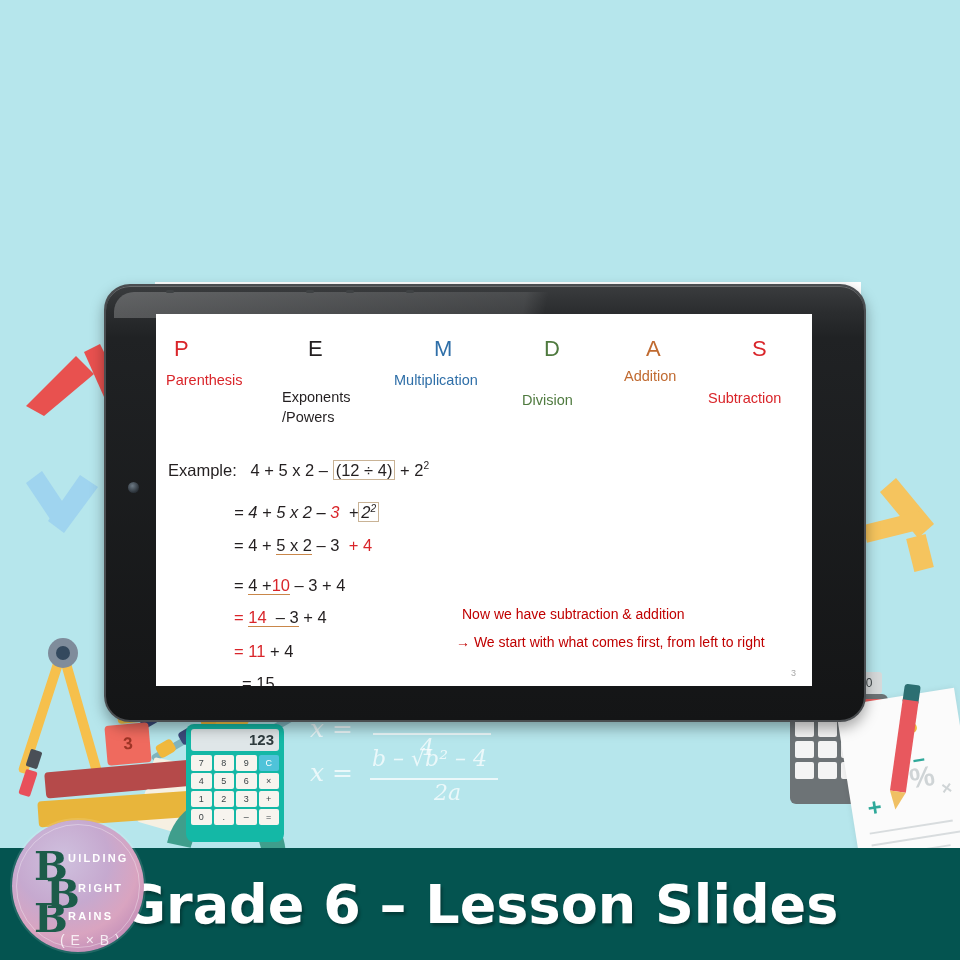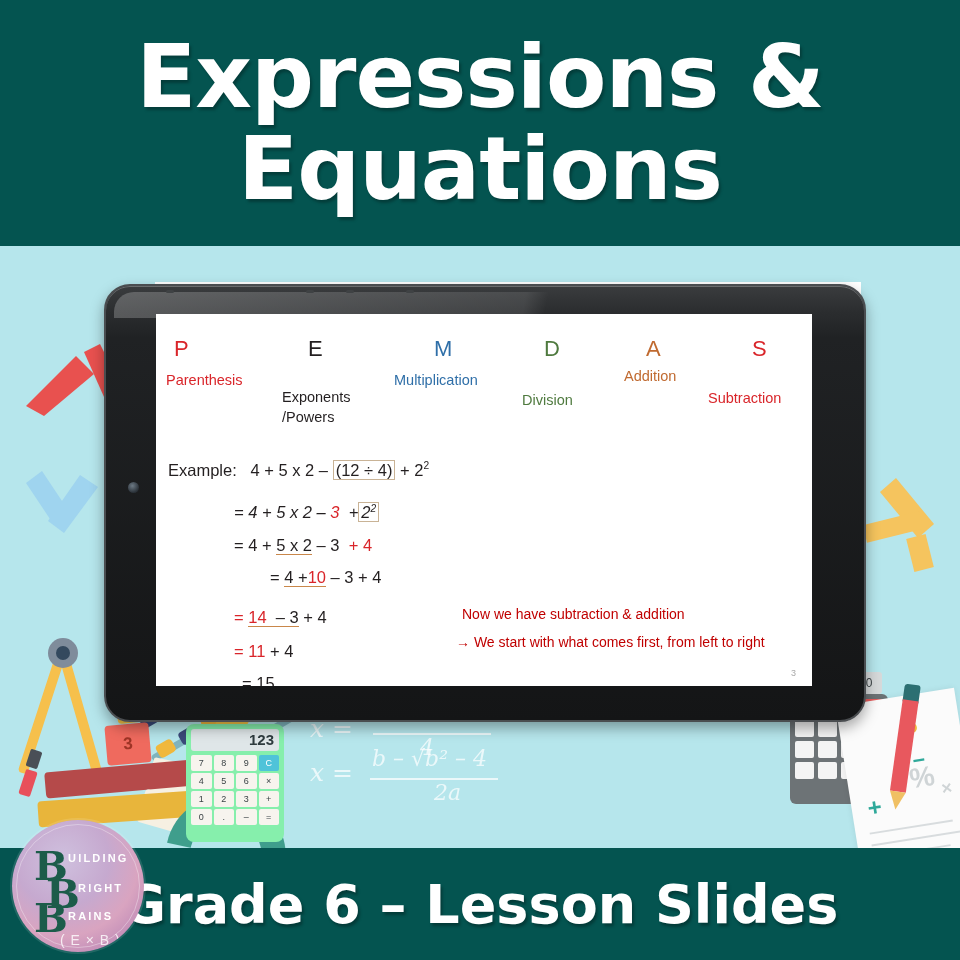--- a/index.html
+++ b/index.html
@@ -72,21 +72,21 @@
   .ruler{position:absolute;left:196px;top:40px;width:28px;height:150px;background:#f5c445;
          transform:rotate(30deg);border-radius:3px;}
   .ruler-tick{position:absolute;left:0;width:11px;height:2px;background:#d8a22c;}
 
   .protractor{position:absolute;left:172px;top:150px;width:120px;height:60px;
     border-radius:120px 120px 0 0;background:#3f9e8c;transform:rotate(12deg);}
   .protractor-in{position:absolute;left:24px;top:24px;width:72px;height:36px;
     border-radius:72px 72px 0 0;background:#b6e6ec;}
 
   
-  .calc123{position:absolute;left:186px;top:742px;width:98px;height:118px;background:#86efac;
+  .calc123{position:absolute;left:186px;top:742px;width:98px;height:118px;background:#14b8a6;
            border-radius:8px;padding:5px;box-sizing:border-box;}
   .calc123-screen{height:22px;background:#dfe6e8;border-radius:3px;color:#2e3b3e;
      font-family:"Liberation Sans",sans-serif;font-size:15px;font-weight:bold;
      text-align:right;padding:2px 5px 0 0;box-sizing:border-box;}
   .calc123-keys{display:grid;grid-template-columns:repeat(4,1fr);gap:2px;margin-top:4px;}
   .k{background:#f7f4ee;border-radius:2px;font-size:9px;color:#3b4346;text-align:center;
      height:16px;line-height:16px;font-family:"Liberation Sans",sans-serif;}
   .k.c{background:#4fc3d9;color:#fff;}
 
   
@@ -168,24 +168,20 @@
   .logo-b{position:absolute;color:#1c5c4a;font-family:"DejaVu Serif",serif;font-weight:bold;font-size:40px;line-height:1;}
   .logo-txt{position:absolute;color:#ffffff;font-family:"Liberation Sans",sans-serif;
      font-size:11px;letter-spacing:2.2px;font-weight:bold;}
   .logo-sub{position:absolute;color:rgba(255,255,255,0.8);font-size:14px;letter-spacing:1px;}
 </style>
 </head>
 <body>
 
 <div id="page">
 
-  <div class="header">
-    <div class="header-line l1">Expressions &amp;</div>
-    <div class="header-line l2">Equations</div>
-  </div>
 
   <div class="bg">
     <div class="bg-base"></div>
 
     <div class="formula f1">
       <span>x =</span>
     </div>
     <div class="formula" style="left:375px;top:455px;font-size:22px;">b² + 4ac</div>
     <div class="frac-line" style="left:373px;top:487px;width:118px;"></div>
     <div class="formula" style="left:420px;top:489px;font-size:22px;">4</div>
@@ -365,21 +361,21 @@
       <div class="eq" style="left:78px;top:188px;font-style:italic;">
         = 4 + 5 x 2 – <span class="red">3</span>&nbsp;
         +<span class="boxed">2<sup>2</sup></span>
       </div>
 
       <div class="eq" style="left:78px;top:222px;">
         = 4 + <span class="ul-tan">5 x 2</span> – 3&nbsp;
         <span class="red">+ 4</span>
       </div>
 
-      <div class="eq" style="left:78px;top:254px;margin-left:36px;">
+      <div class="eq" style="left:78px;top:262px;">
         = <span class="ul-tan">4 +<span class="red">10</span></span> – 3 + 4
       </div>
 
       <div class="eq" style="left:78px;top:294px;">
         <span class="red">=</span> <span class="ul-tan"><span class="red">14</span>&nbsp; – 3</span> + 4
       </div>
 
       <div class="eq" style="left:78px;top:328px;">
         <span class="red">= 11</span> + 4
       </div>

